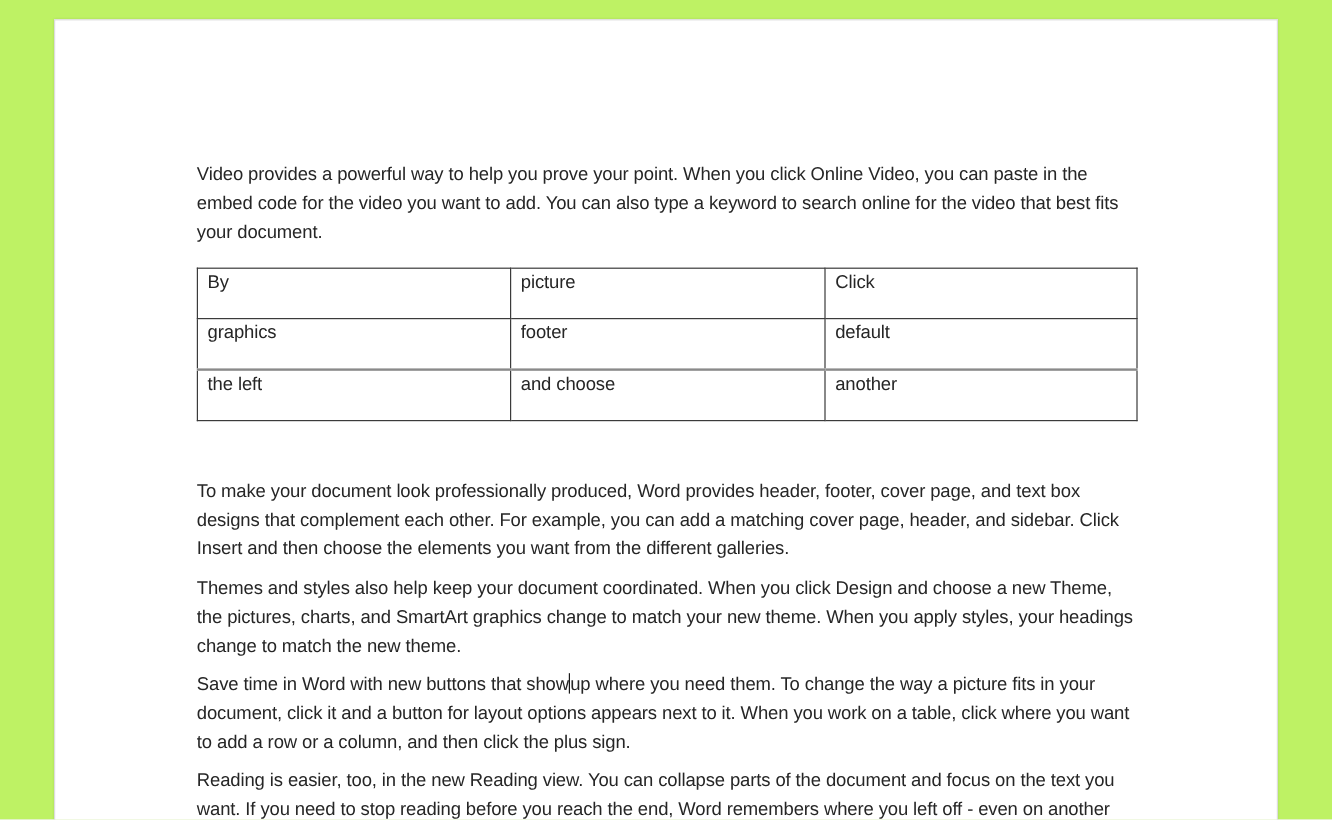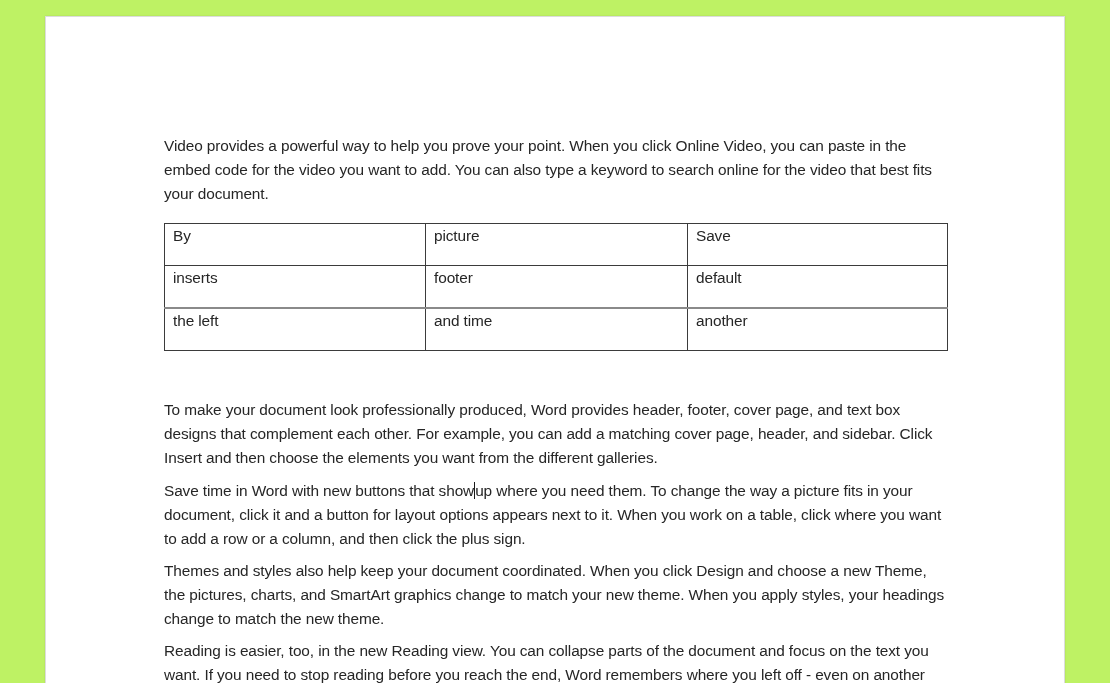--- a/index.html
+++ b/index.html
@@ -121,41 +121,41 @@
         <table id="doc-table">
           <colgroup>
             <col class="c1">
               <col class="c2">
               <col class="c3">
           </colgroup>
           <tbody>
             <tr>
               <td>By</td>
               <td>picture</td>
-              <td>Save</td>
+              <td>Click</td>
             </tr>
             <tr>
-              <td>inserts</td>
+              <td>graphics</td>
               <td>footer</td>
               <td>default</td>
             </tr>
             <tr class="row-last">
               <td>the left</td>
-              <td>and time</td>
+              <td>and choose</td>
               <td>another</td>
             </tr>
           </tbody>
         </table>
       </div>
 
       <div class="after-table-gap"></div>
 
       <p class="para">To make your document look professionally produced, Word provides header, footer, cover page, and text box designs that complement each other. For example, you can add a matching cover page, header, and sidebar. Click Insert and then choose the elements you want from the different galleries.</p>
 
+      <p class="para">Themes and styles also help keep your document coordinated. When you click Design and choose a new Theme, the pictures, charts, and SmartArt graphics change to match your new theme. When you apply styles, your headings change to match the new theme.</p>
+
       <p class="para"><span>Save time in Word with new buttons that show</span><span class="caret"></span><span>up where you need them. To change the way a picture fits in your document, click it and a button for layout options appears next to it. When you work on a table, click where you want to add a row or a column, and then click the plus sign.</span></p>
-
-      <p class="para">Themes and styles also help keep your document coordinated. When you click Design and choose a new Theme, the pictures, charts, and SmartArt graphics change to match your new theme. When you apply styles, your headings change to match the new theme.</p>
 
       <p class="para">Reading is easier, too, in the new Reading view. You can collapse parts of the document and focus on the text you want. If you need to stop reading before you reach the end, Word remembers where you left off - even on another device.</p>
 
     </div>
   </div>
 </div>
 
 </body></html>

